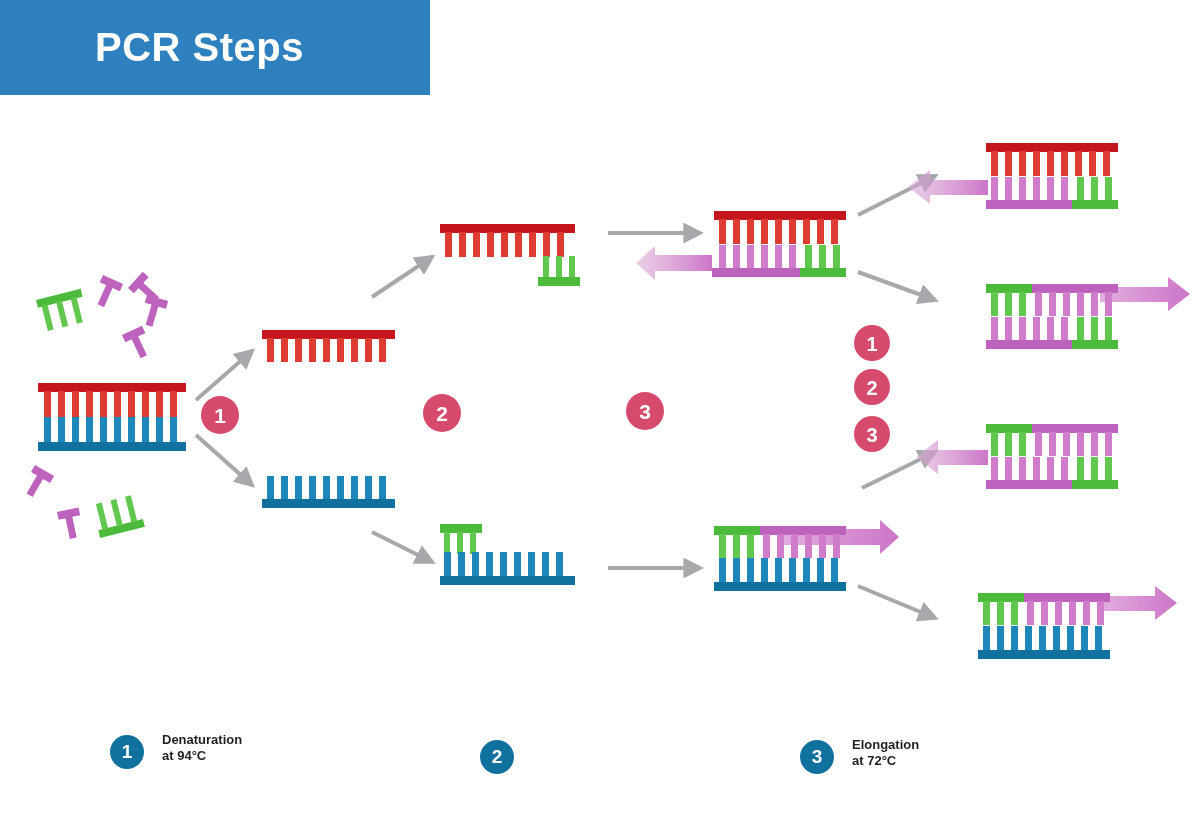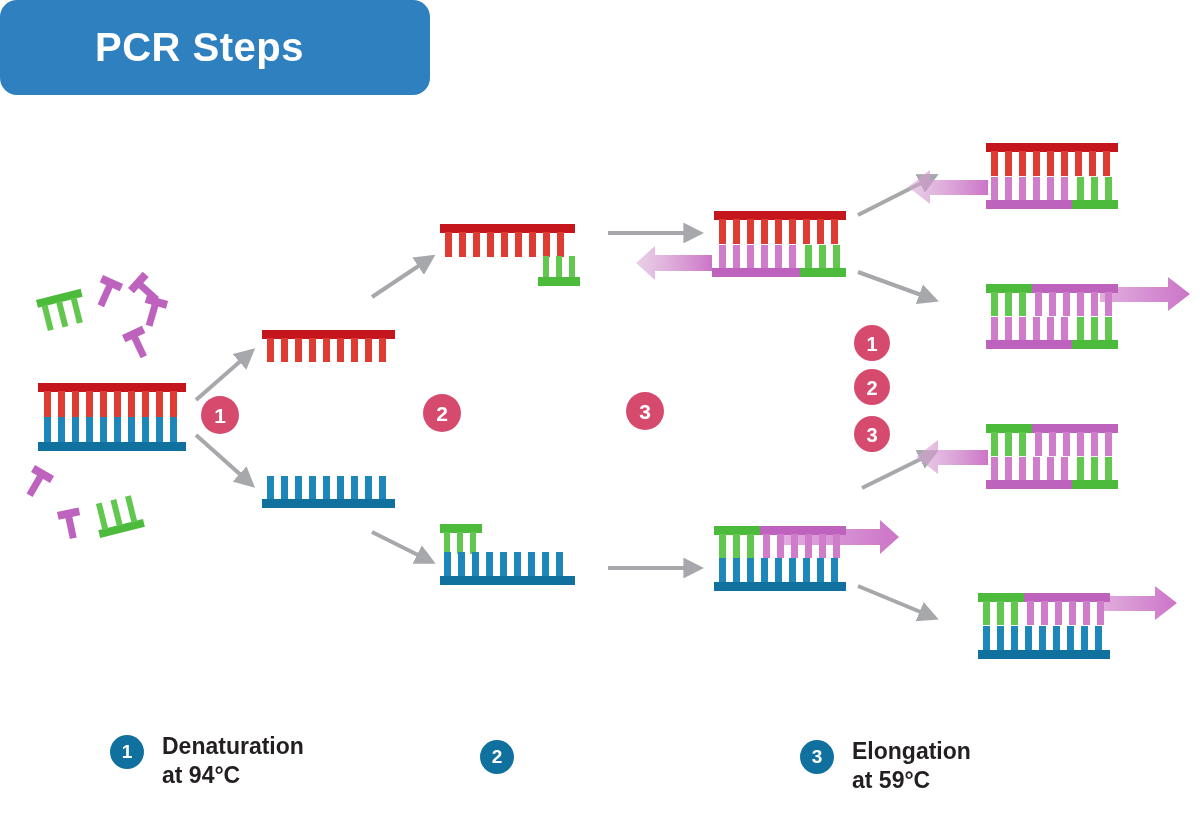--- a/index.html
+++ b/index.html
@@ -7,38 +7,38 @@
     width:1200px;height:840px;
     background:#ffffff;
     font-family:"Liberation Sans", sans-serif;
     position:relative;
     overflow:hidden;
   }
   #stage{position:absolute;left:0;top:0;width:1200px;height:840px;}
   .title-banner{
     position:absolute;left:0;top:0;width:430px;height:95px;
     background:#2e80bf;
-    display:flex;align-items:center;border-radius:17px;
+    display:flex;align-items:center;
   }
   .title-text{
     color:#ffffff;font-size:40px;font-weight:bold;
     letter-spacing:0.5px;margin-left:95px;
   }
   svg{position:absolute;left:0;top:0;}
   .legend{position:absolute;left:0;top:715px;width:1200px;height:95px;}
   .legend-item{position:absolute;display:flex;align-items:flex-start;}
   .legend-badge{
     width:34px;height:34px;border-radius:50%;
     background:#11719e;color:#fff;
     display:flex;align-items:center;justify-content:center;
     font-size:19px;font-weight:bold;flex:none;margin-top:3px;
   }
   .legend-text{
     margin-left:18px;color:#231f20;
-    font-size:23px;font-weight:bold;line-height:1.25;
+    font-size:13px;font-weight:bold;line-height:1.25;
     white-space:pre-line;
   }
   .lg1{left:110px;top:17px;}
   .lg2{left:480px;top:22px;}
   .lg3{left:800px;top:22px;}
 </style>
 </head>
 <body>
 
 <div id="stage">
@@ -436,17 +436,17 @@
       <div class="legend-badge">1</div>
       <div class="legend-text">Denaturation
 at 94°C</div>
     </div>
     <div class="legend-item lg2">
       <div class="legend-badge">2</div>
     </div>
     <div class="legend-item lg3">
       <div class="legend-badge">3</div>
       <div class="legend-text">Elongation
-at 59°C</div>
+at 72°C</div>
     </div>
   </div>
 
 </div>
 
 </body></html>

